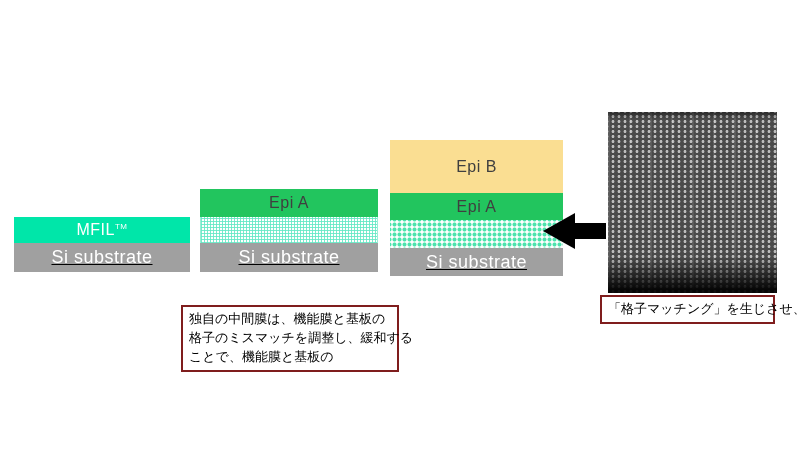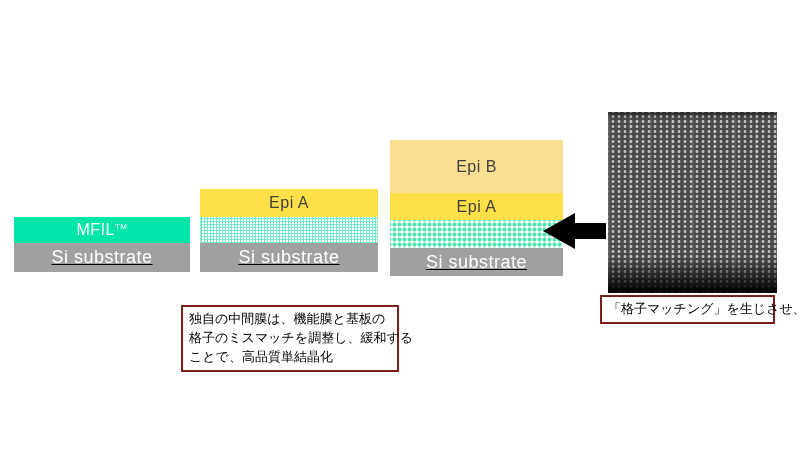--- a/index.html
+++ b/index.html
@@ -24,21 +24,21 @@
     color: #3f3f3f;
     letter-spacing: 0.5px;
     white-space: nowrap;
   }
   .layer-label.light { color: #ffffff; }
   .layer-label sup { font-size: 8px; vertical-align: super; }
 
   
   .fill-mfil { background: #00e6a9; }
   .fill-substrate { background: #a0a0a0; text-decoration: underline; }
-  .fill-epia { background: #fde047; }
+  .fill-epia { background: #22c55e; }
   .fill-epib { background: #fade92; }
   .fill-grid {
     background-color: #ffffff;
     background-image:
       repeating-linear-gradient(0deg, rgba(98,232,196,0.85) 0 1px, transparent 1px 3px),
       repeating-linear-gradient(90deg, rgba(98,232,196,0.85) 0 1px, transparent 1px 3px);
     border-left: 1px solid #9aeed6;
     border-right: 1px solid #9aeed6;
   }
   .fill-dots {
@@ -148,20 +148,20 @@
   <div class="arrow">
     <div class="head"></div>
     <div class="shaft"></div>
   </div>
 
   <div class="tem"></div>
 
   <div class="caption caption-left">
     <div class="line">独自の中間膜は、機能膜と基板の</div>
     <div class="line">格子のミスマッチを調整し、緩和する</div>
-    <div class="line">ことで、高品質単結晶化</div>
+    <div class="line">ことで、機能膜と基板の</div>
   </div>
 
   <div class="caption caption-right">
     <div class="line">「格子マッチング」を生じさせ、</div>
   </div>
 
 </div>
 
 </body></html>

